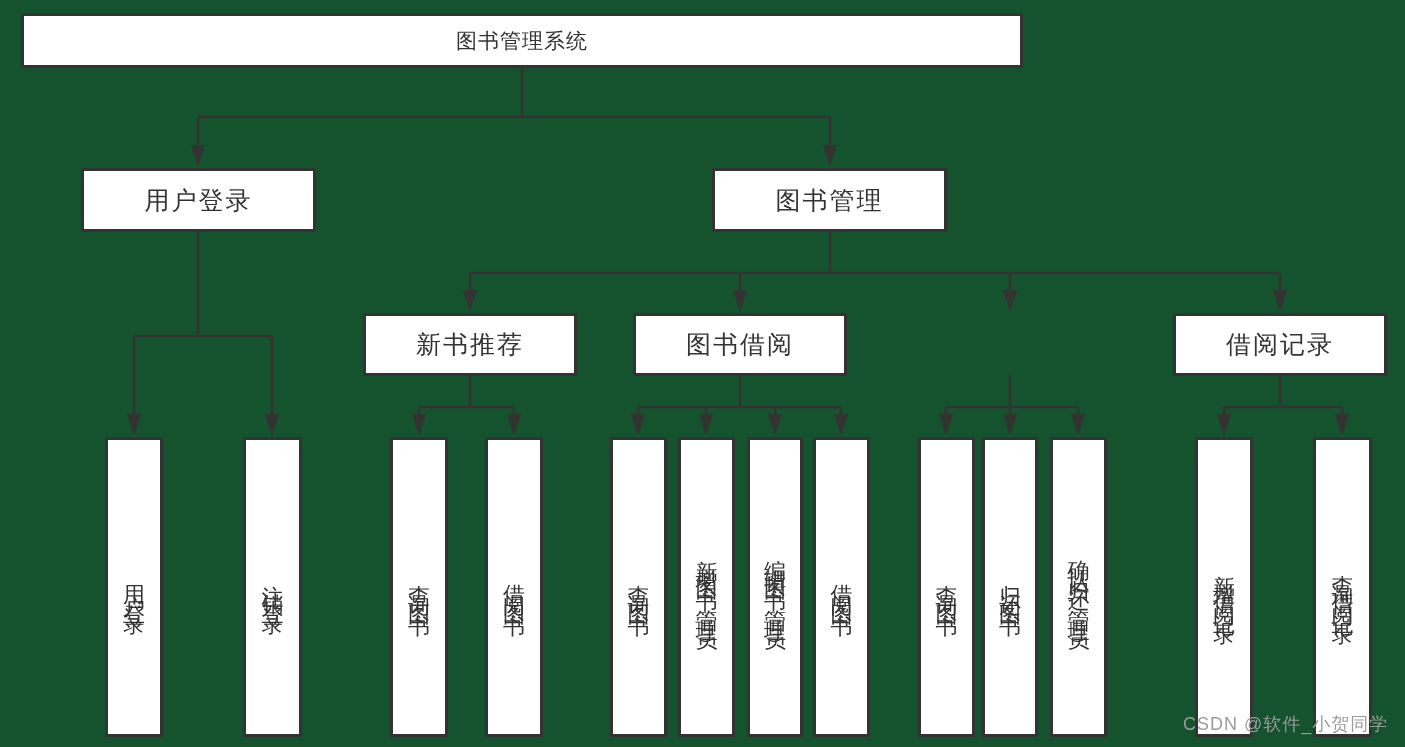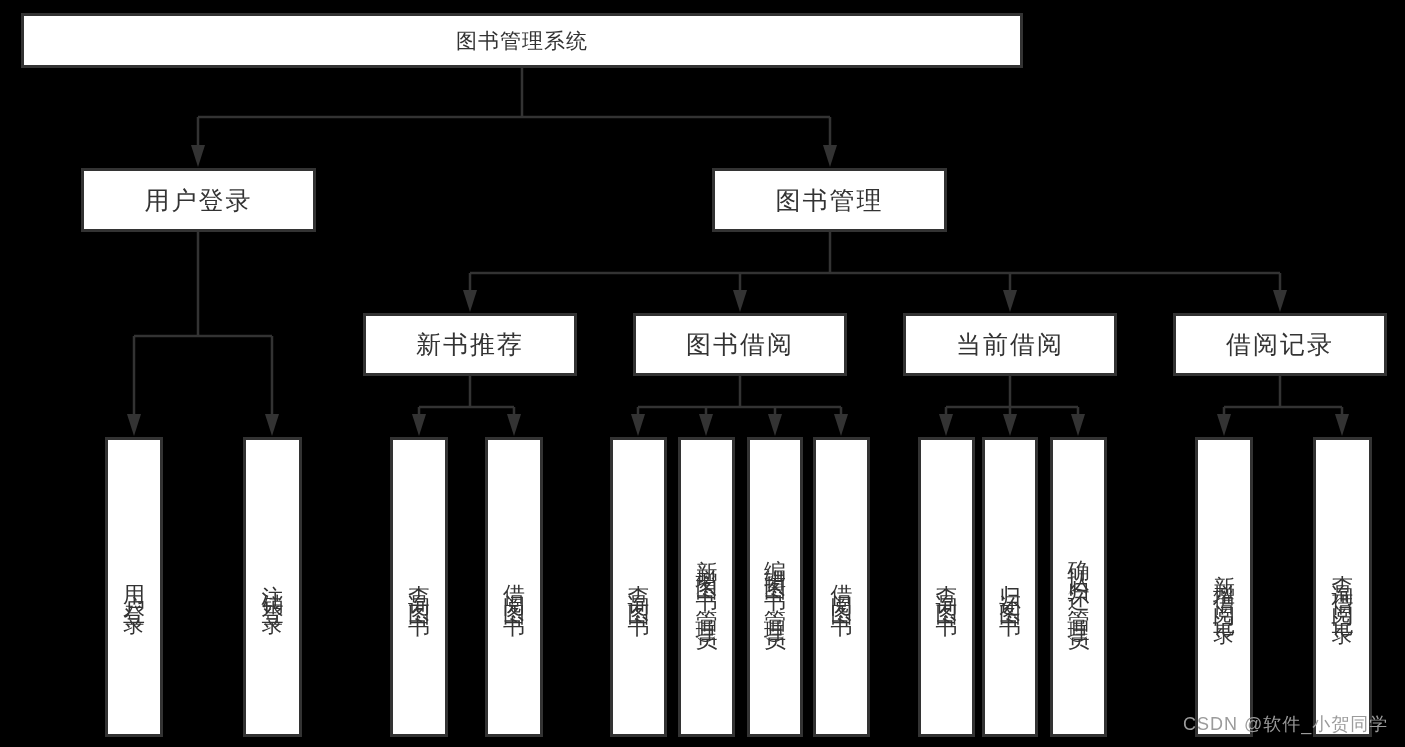--- a/index.html
+++ b/index.html
@@ -5,21 +5,21 @@
   html, body {
     margin: 0;
     padding: 0;
     background: #ffffff;
     font-family: "Liberation Sans", "DejaVu Sans", sans-serif;
   }
   #canvas {
     position: relative;
     width: 1405px;
     height: 747px;
-    background: #000000;
+    background: #14532d;
     overflow: hidden;
   }
   #connector-layer {
     position: absolute;
     left: 0; top: 0;
     width: 1405px; height: 747px;
   }
   .hbox {
     position: absolute;
     box-sizing: border-box;
@@ -120,21 +120,20 @@
     </g>
   </svg>
 
   <div class="hbox root" style="left:21px; top:13px; width:1002px; height:55px;">图书管理系统</div>
 
   <div class="hbox" style="left:81px; top:168px; width:235px; height:64px;">用户登录</div>
   <div class="hbox" style="left:712px; top:168px; width:235px; height:64px;text-align:right;">图书管理</div>
 
   <div class="hbox" style="left:633px; top:313px; width:214px; height:63px;">图书借阅</div>
   <div class="hbox" style="left:363px; top:313px; width:214px; height:63px;">新书推荐</div>
-  <div class="hbox" style="left:903px; top:313px; width:214px; height:63px;">当前借阅</div>
   <div class="hbox" style="left:1173px; top:313px; width:214px; height:63px;">借阅记录</div>
 
   <div class="vbox" style="left:105px; top:437px; width:58px; height:300px;">用户登录</div>
   <div class="vbox" style="left:243px; top:437px; width:59px; height:300px;">注销登录</div>
 
   <div class="vbox" style="left:390px; top:437px; width:58px; height:300px;">查询图书</div>
   <div class="vbox" style="left:485px; top:437px; width:58px; height:300px;">借阅图书</div>
 
   <div class="vbox" style="left:610px; top:437px; width:57px; height:300px;">查询图书</div>
   <div class="vbox" style="left:678px; top:437px; width:57px; height:300px;">新增图书（管理员）</div>

